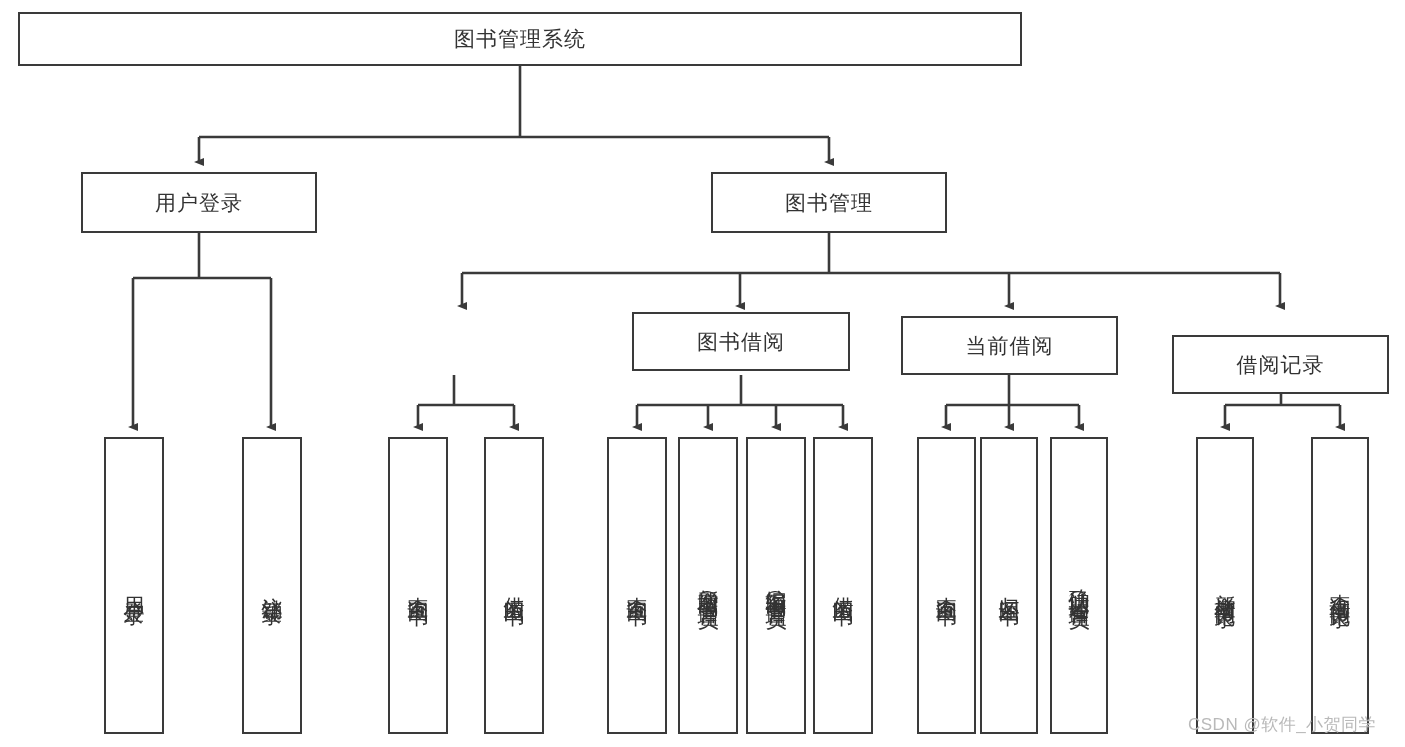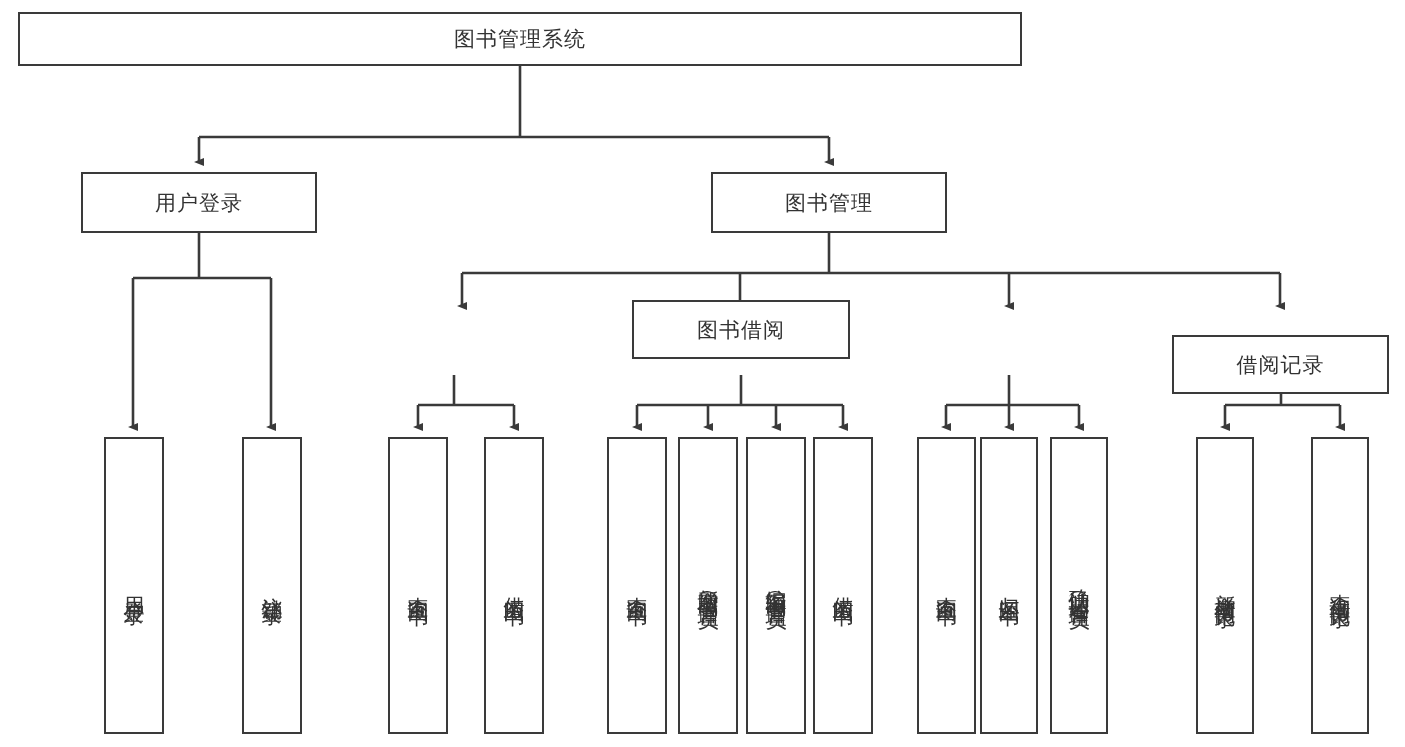--- a/index.html
+++ b/index.html
@@ -123,22 +123,25 @@
     <span class="label">图书管理系统</span>
   </div>
 
   <div class="node horizontal" style="left:81px; top:172px; width:236px; height:61px;">
     <span class="label">用户登录</span>
   </div>
   <div class="node horizontal" style="left:711px; top:172px; width:236px; height:61px;">
     <span class="label">图书管理</span>
   </div>
 
-  <div class="node horizontal" style="left:632px; top:300px; width:218px; height:59px;">
+  <div class="node horizontal" style="left:632px; top:312px; width:218px; height:59px;">
     <span class="label">图书借阅</span>
+  </div>
+  <div class="node horizontal" style="left:901px; top:316px; width:217px; height:59px;">
+    <span class="label">当前借阅</span>
   </div>
   <div class="node horizontal" style="left:1172px; top:316px; width:217px; height:59px;margin-top:19px;">
     <span class="label">借阅记录</span>
   </div>
 
   <div class="node vertical" style="left:104px; top:437px; width:60px; height:297px;">
     <span class="label">用户登录</span>
   </div>
   <div class="node vertical" style="left:242px; top:437px; width:60px; height:297px;">
     <span class="label">注销登录</span>
@@ -170,14 +173,15 @@
   <div class="node vertical" style="left:1050px; top:437px; width:58px; height:297px;">
     <span class="label">确认归还（管理员）</span>
   </div>
   <div class="node vertical" style="left:1196px; top:437px; width:58px; height:297px;">
     <span class="label">新增借阅记录</span>
   </div>
   <div class="node vertical" style="left:1311px; top:437px; width:58px; height:297px;">
     <span class="label">查询借阅记录</span>
   </div>
 
+  <div id="watermark">CSDN @软件_小贺同学</div>
 
 </div>
 
 </body></html>

